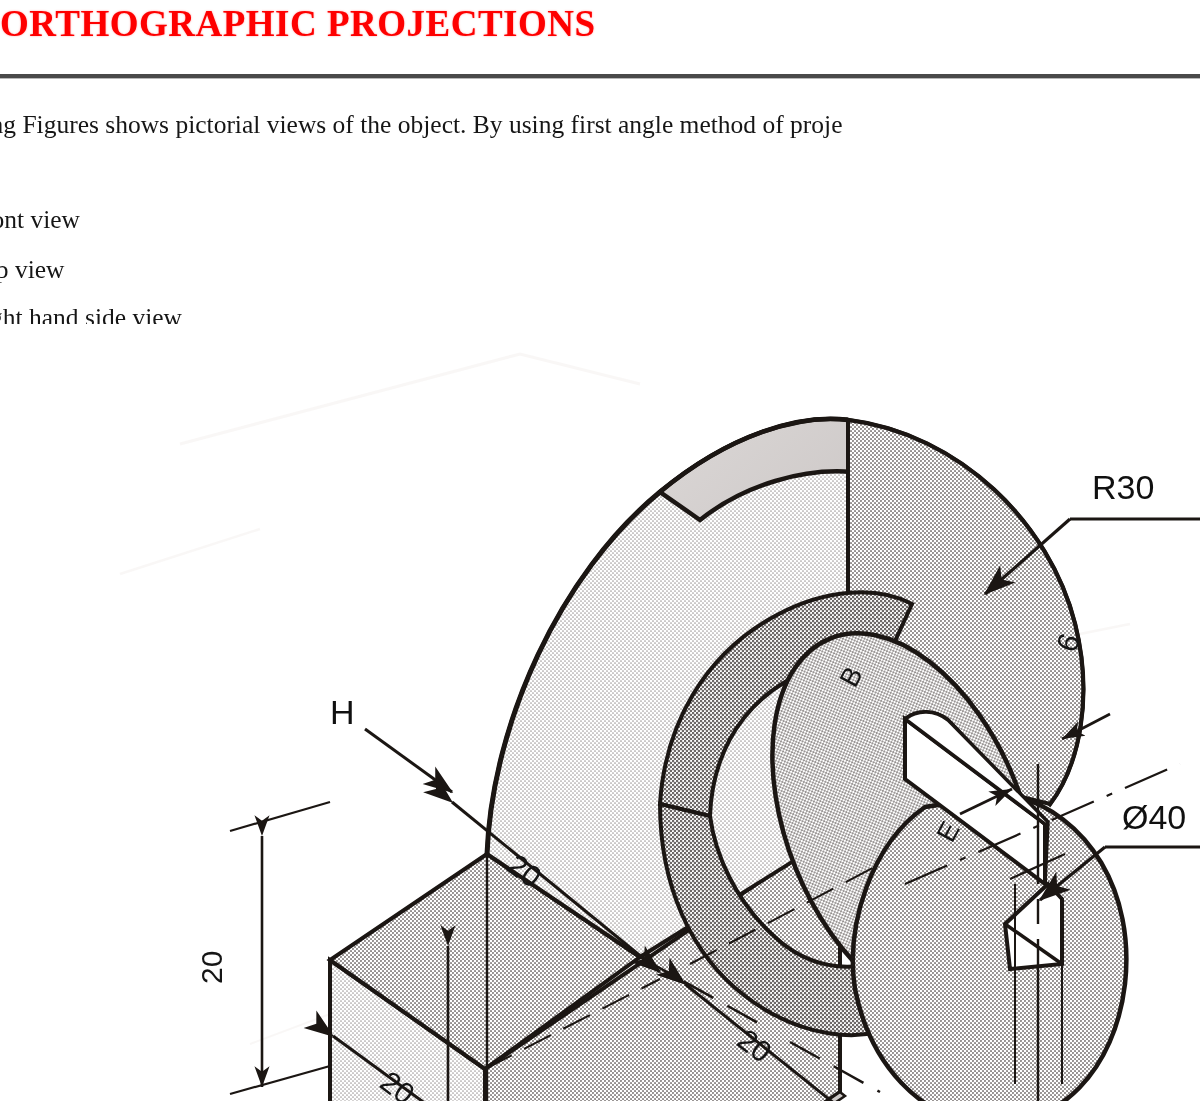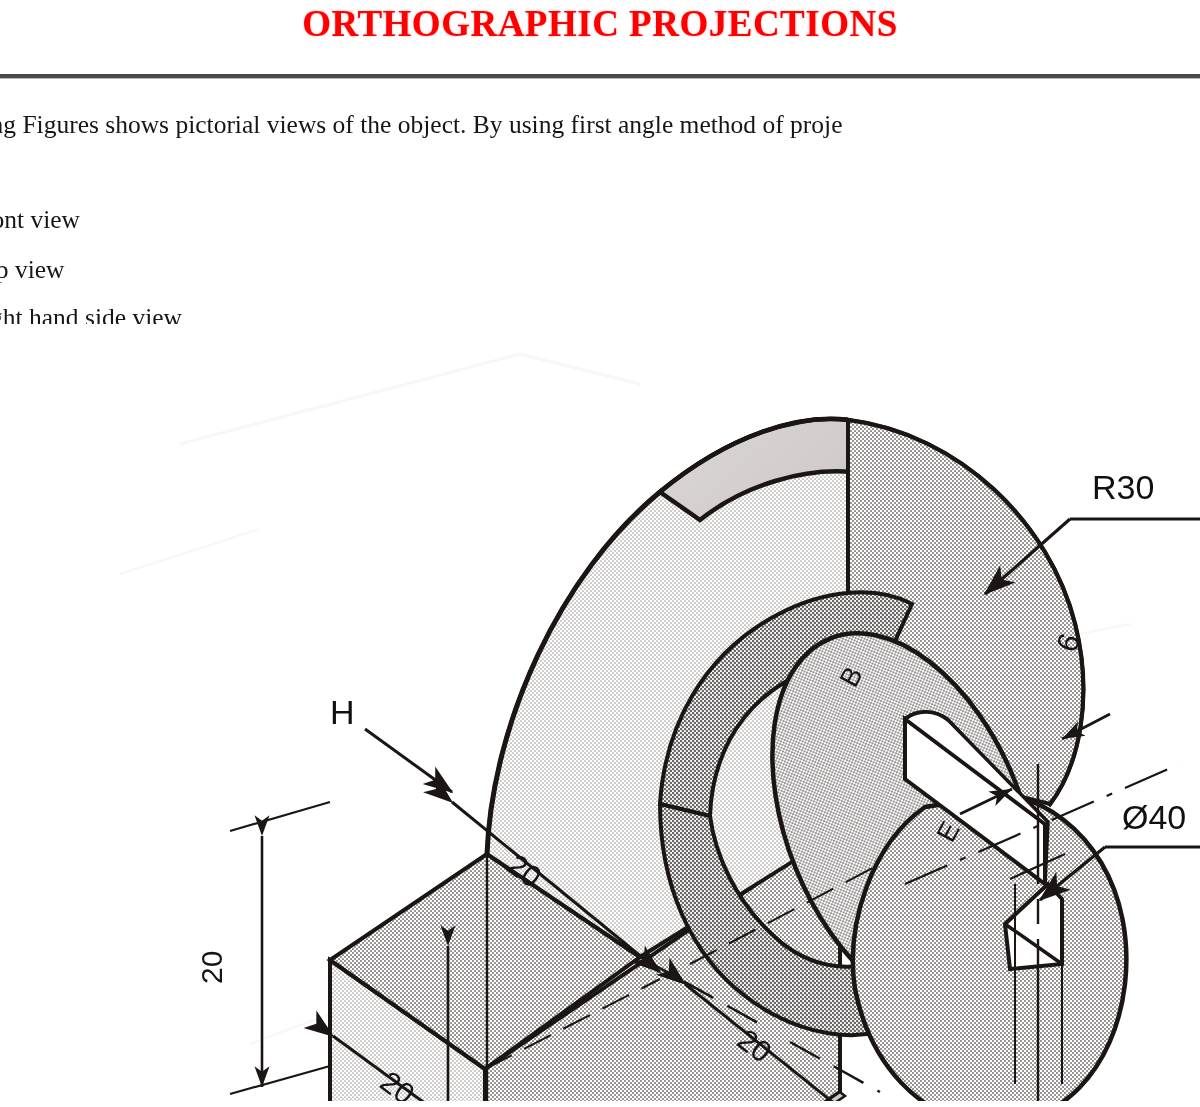--- a/index.html
+++ b/index.html
@@ -6,21 +6,21 @@
   body {
     width:1200px; height:1107px;
     background:#ffffff;
     font-family:"Liberation Serif", serif;
     overflow:hidden;
     position:relative;
   }
 
   
   .page-title{
-    text-align:center;
+    text-align:left;
     font-family:"Liberation Serif", serif;
     font-weight:bold;
     font-size:37px;
     letter-spacing:.5px;
     color:#fe0000;
     margin:0;
     padding-top:2px;
     line-height:44px;
     text-shadow:0 0 2px rgba(255,80,80,.55);
   }

